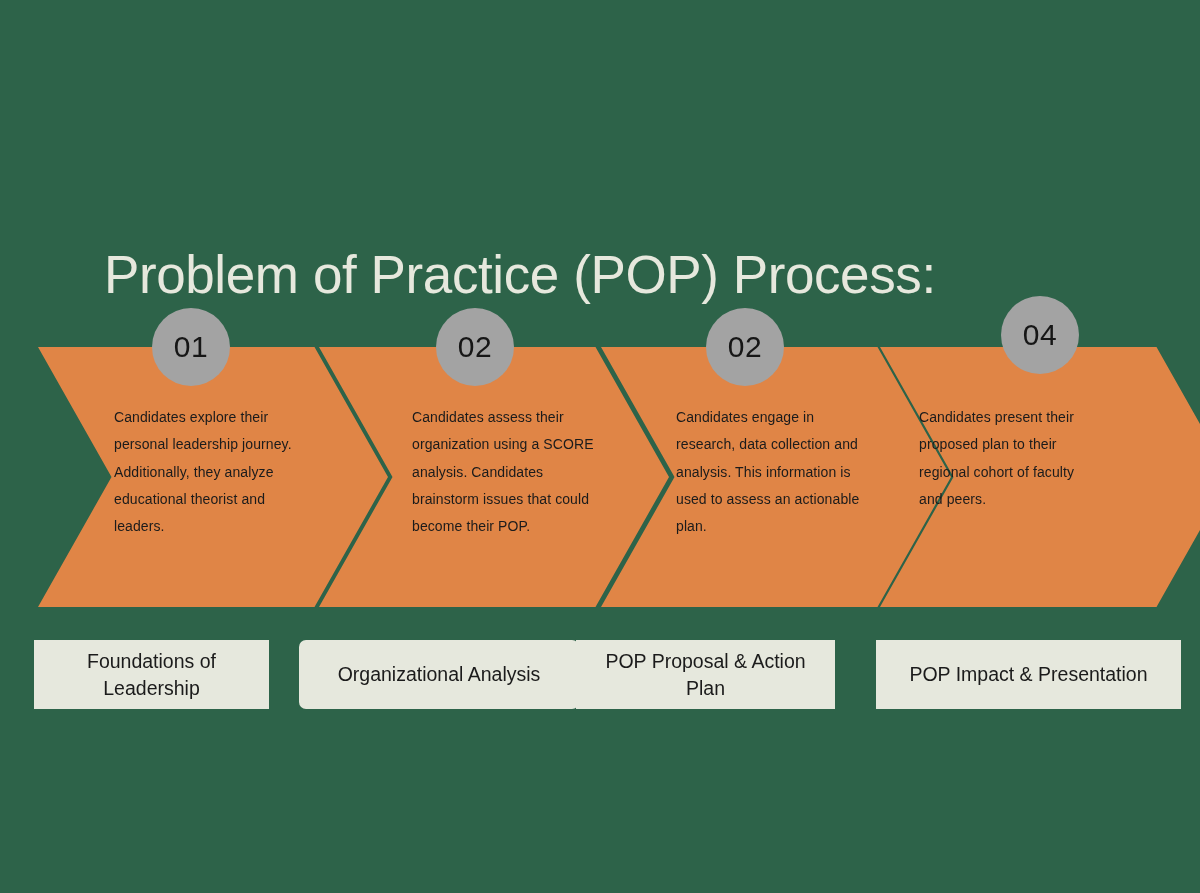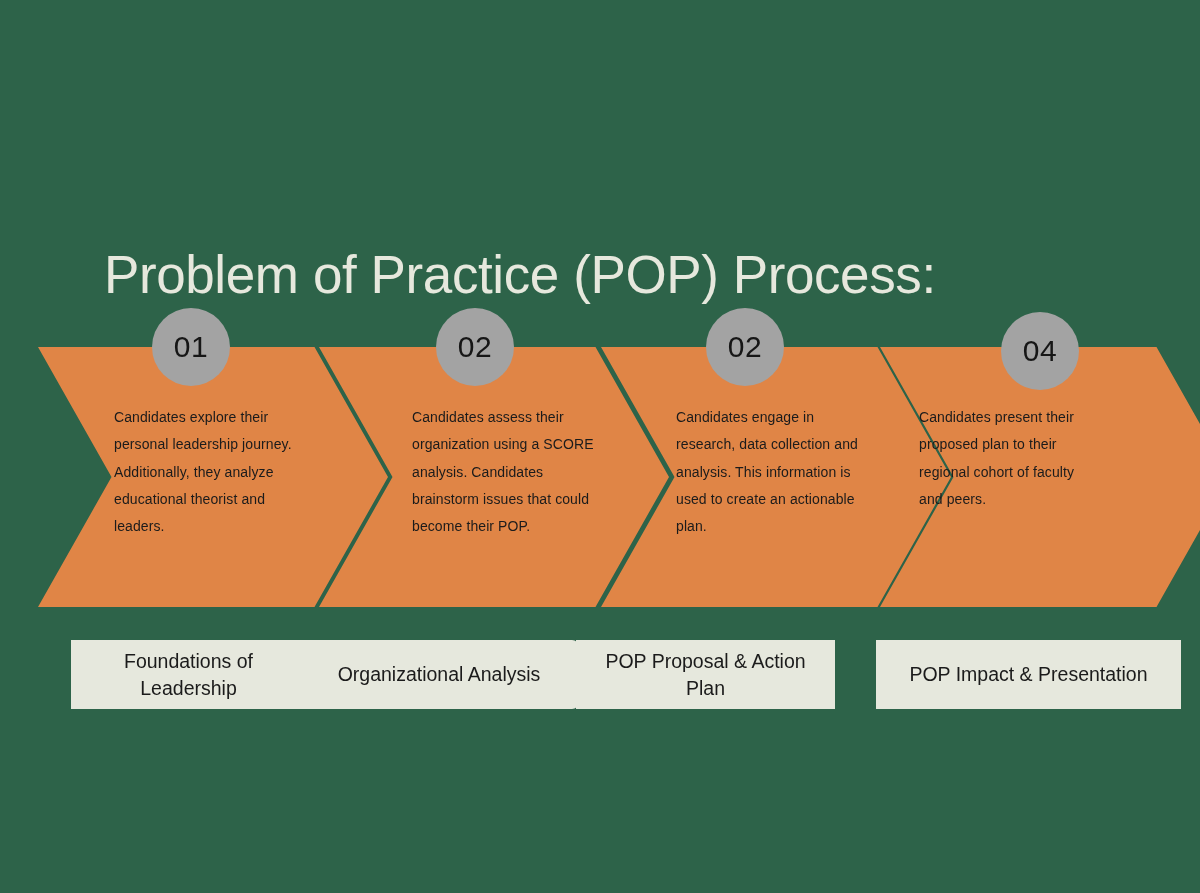--- a/index.html
+++ b/index.html
@@ -93,59 +93,59 @@
     align-items: center;
     justify-content: center;
     font-size: 30px;
     line-height: 30px;
     color: #161616;
     letter-spacing: 0.5px;
   }
   .badge-1 { left: 140px; top: 296px; }
   .badge-2 { left: 424px; top: 296px; }
   .badge-3 { left: 694px; top: 296px; }
-  .badge-4 { left: 989px; top: 300px; }
+  .badge-4 { left: 989px; top: 284px; }
 
   
   .label-box {
     position: absolute;
     top: 628px;
     height: 69px;
     background: #e6e8dd;
     display: flex;
     align-items: center;
     justify-content: center;
     text-align: center;
     font-size: 19.5px;
     line-height: 27px;
     color: #1b1b1b;
     padding: 0 10px;
   }
-  .lbl-1 { left: 22px;  width: 235px; margin-left: 37px; }
+  .lbl-1 { left: 22px;  width: 235px; }
   .lbl-2 { left: 287px; width: 280px; border-radius: 7px; }
   .lbl-3 { left: 564px; width: 259px; }
   .lbl-4 { left: 864px; width: 305px; }
 </style>
 </head>
 <body>
 
 <div class="slide">
 
   <h1 class="title">Problem of Practice (POP) Process:</h1>
 
   <div class="chevron-row">
     <div class="chevron notched chev-1"></div>
     <div class="chevron notched chev-2"></div>
     <div class="chevron notched chev-3"></div>
     <div class="chevron chev-4"></div>
   </div>
 
   <p class="step-text txt-1">Candidates explore their personal leadership journey. Additionally, they analyze educational theorist and leaders.</p>
   <p class="step-text txt-2">Candidates assess their organization using a SCORE analysis. Candidates brainstorm issues that could become their POP.</p>
-  <p class="step-text txt-3">Candidates engage in research, data collection and analysis. This information is used to create an actionable plan.</p>
+  <p class="step-text txt-3">Candidates engage in research, data collection and analysis. This information is used to assess an actionable plan.</p>
   <p class="step-text txt-4">Candidates present their proposed plan to their regional cohort of faculty and peers.</p>
 
   <div class="badge badge-1">01</div>
   <div class="badge badge-2">02</div>
   <div class="badge badge-3">02</div>
   <div class="badge badge-4">04</div>
 
   <div class="label-box lbl-1">Foundations of Leadership</div>
   <div class="label-box lbl-2">Organizational Analysis</div>
   <div class="label-box lbl-3">POP Proposal &amp; Action Plan</div>

